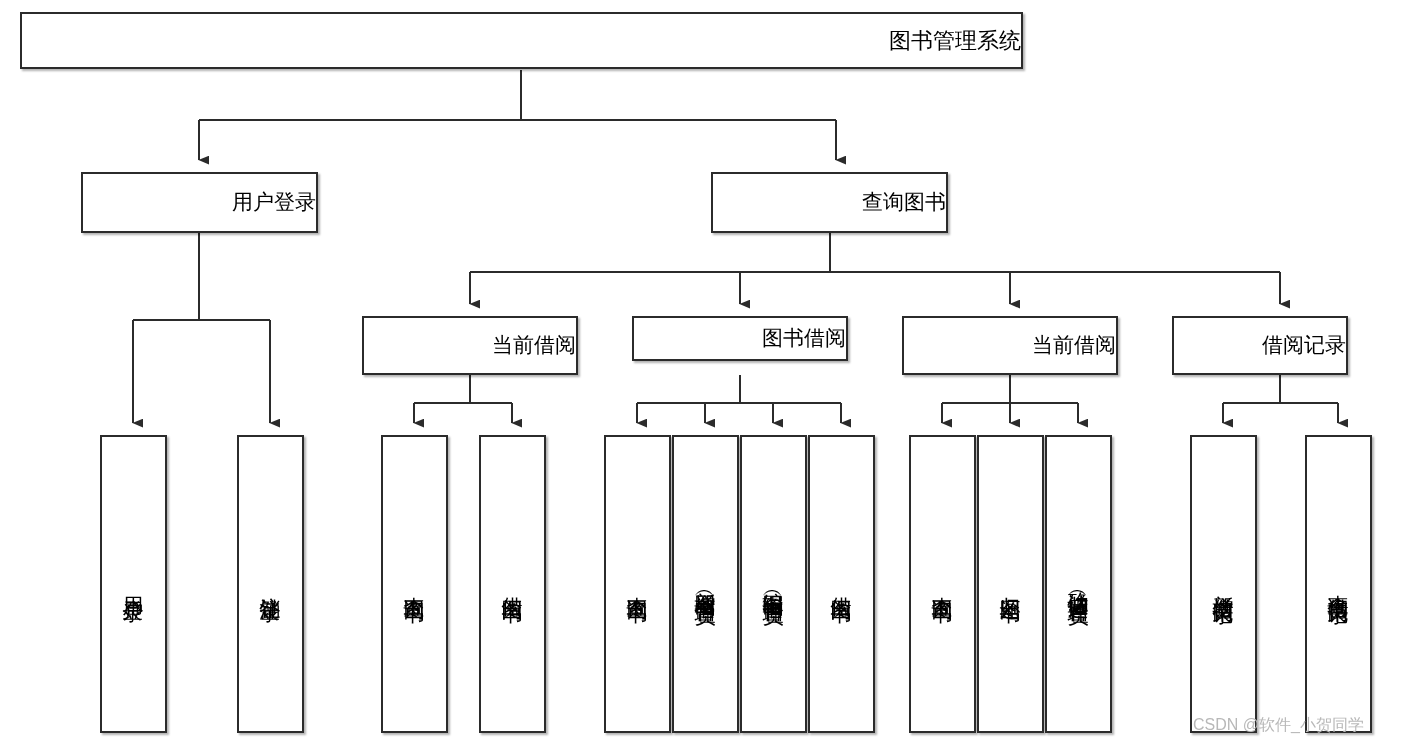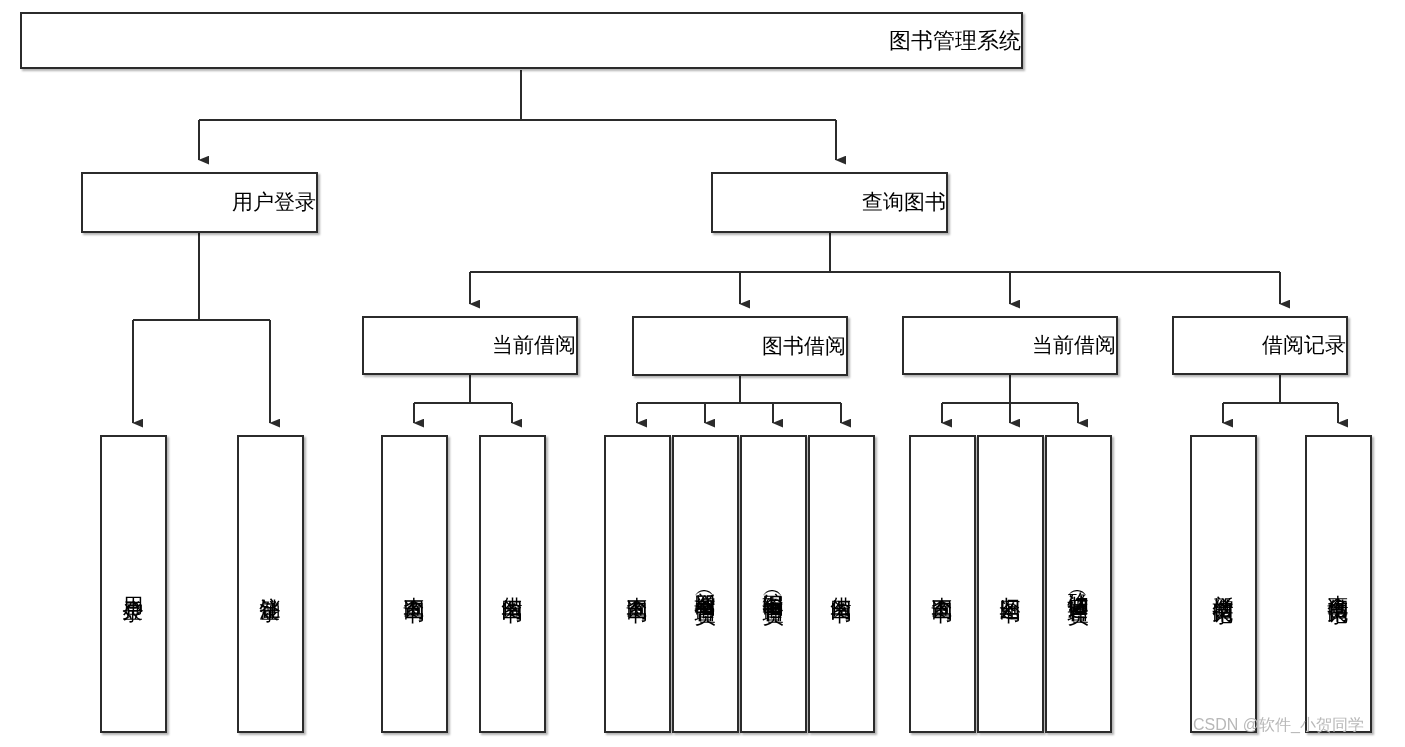--- a/index.html
+++ b/index.html
@@ -130,21 +130,21 @@
   </div>
 
   <div class="node h" style="left:711px; top:172px; width:237px; height:61px;">
     <span class="lbl">查询图书</span>
   </div>
 
   <div class="node h" style="left:362px; top:316px; width:216px; height:59px;">
     <span class="lbl">当前借阅</span>
   </div>
 
-  <div class="node h" style="left:632px; top:316px; width:216px; height:60px;">
+  <div class="node h" style="left:632px; top:316px; width:216px; height:45px;">
     <span class="lbl">图书借阅</span>
   </div>
 
   <div class="node h" style="left:902px; top:316px; width:216px; height:59px;">
     <span class="lbl">当前借阅</span>
   </div>
 
   <div class="node h" style="left:1172px; top:316px; width:176px; height:59px;">
     <span class="lbl">借阅记录</span>
   </div>

